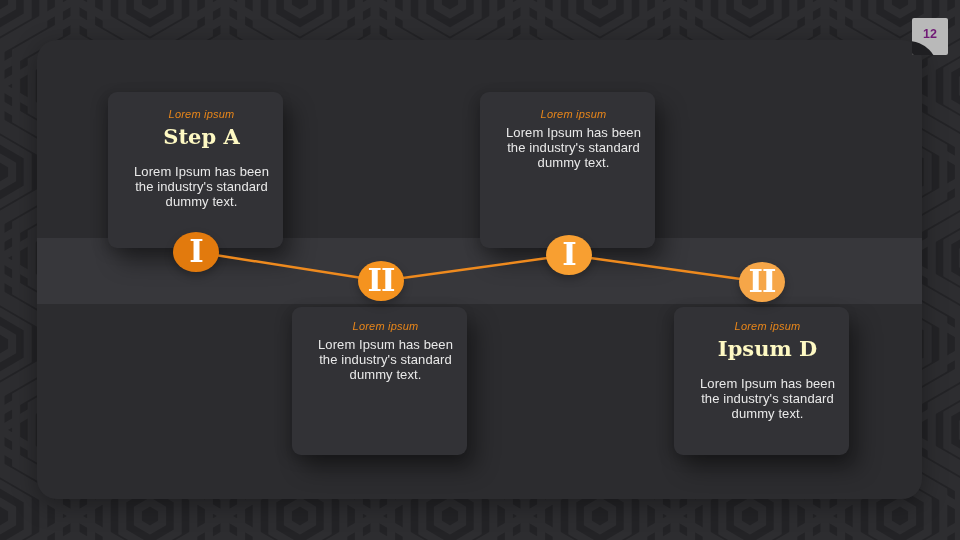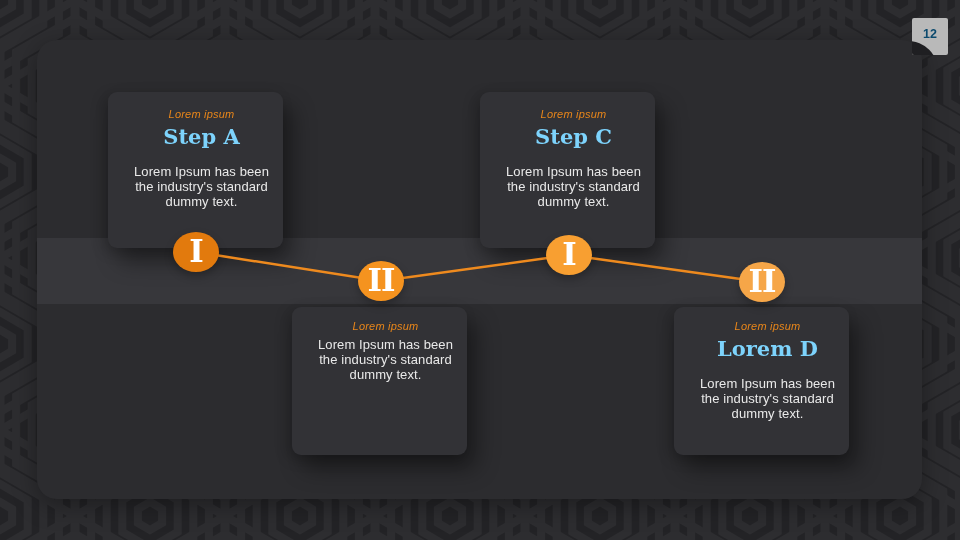--- a/index.html
+++ b/index.html
@@ -35,21 +35,21 @@
   .card.pos-c{left:480px;}
   .card.pos-d{left:674px;}
   .card.bottom{padding-top:13px;}
 
   .step-label{
     font-size:11px;font-style:italic;color:#e8861a;
     letter-spacing:.2px;margin-bottom:5px;
   }
   .step-title{
     font-family:"DejaVu Serif","Liberation Serif",serif;
-    font-weight:700;font-size:21px;color:#7dd3fc;line-height:1.15;
+    font-weight:700;font-size:21px;color:#fef9c3;line-height:1.15;
     margin-bottom:15px;
   }
   .step-body{
     font-size:13px;color:#e9e9e9;line-height:15px;
     white-space:pre-line;letter-spacing:.1px;
   }
 
   svg.connector{position:absolute;left:0;top:0;z-index:4;pointer-events:none;}
 
   .node{
@@ -67,21 +67,21 @@
   .node.n2{left:358px;top:261px;}
   .node.n3{left:546px;top:235px;}
   .node.n4{left:739px;top:262px;}
 
   .page-badge{
     position:absolute;left:912px;top:18px;width:36px;height:37px;
     background:#b9b9b9;border-radius:2px;z-index:6;overflow:hidden;
     display:flex;align-items:flex-start;justify-content:center;
   }
   .page-badge .page-num{
-    color:#0c4a6e;font-size:12.5px;font-weight:700;margin-top:9px;
+    color:#701a75;font-size:12.5px;font-weight:700;margin-top:9px;
     position:relative;z-index:2;
   }
   .page-badge .notch{
     position:absolute;left:-34px;top:23px;width:60px;height:60px;
     border-radius:50%;background:#1f1f22;z-index:1;
   }
 </style>
 </head>
 <body>
 
@@ -115,36 +115,35 @@
   <div class="card top pos-a">
     <div class="step-label" style="color: rgb(232, 134, 26);">Lorem ipsum</div>
     <div class="step-title">Step A</div>
     <div class="step-body">Lorem Ipsum has been
 the industry's standard
 dummy text.</div>
   </div>
 
   <div class="card top pos-c">
     <div class="step-label" style="color: rgb(232, 134, 26);">Lorem ipsum</div>
-    <div class="step-title">Step C</div>
     <div class="step-body">Lorem Ipsum has been
 the industry's standard
 dummy text.</div>
   </div>
 
   <div class="card bottom pos-b">
     <div class="step-label" style="color: rgb(232, 134, 26);">Lorem ipsum</div>
     <div class="step-body">Lorem Ipsum has been
 the industry's standard
 dummy text.</div>
   </div>
 
   <div class="card bottom pos-d">
     <div class="step-label" style="color: rgb(232, 134, 26);">Lorem ipsum</div>
-    <div class="step-title">Lorem D</div>
+    <div class="step-title">Ipsum D</div>
     <div class="step-body">Lorem Ipsum has been
 the industry's standard
 dummy text.</div>
   </div>
 
   <svg class="connector" width="960" height="540">
     <polyline points="196,252 381,281 569,255 762,282" fill="none" stroke="#ee8a1e" stroke-width="2.5"></polyline>
   </svg>
 
   <div class="node n1" style="background: rgb(226, 122, 13);">

